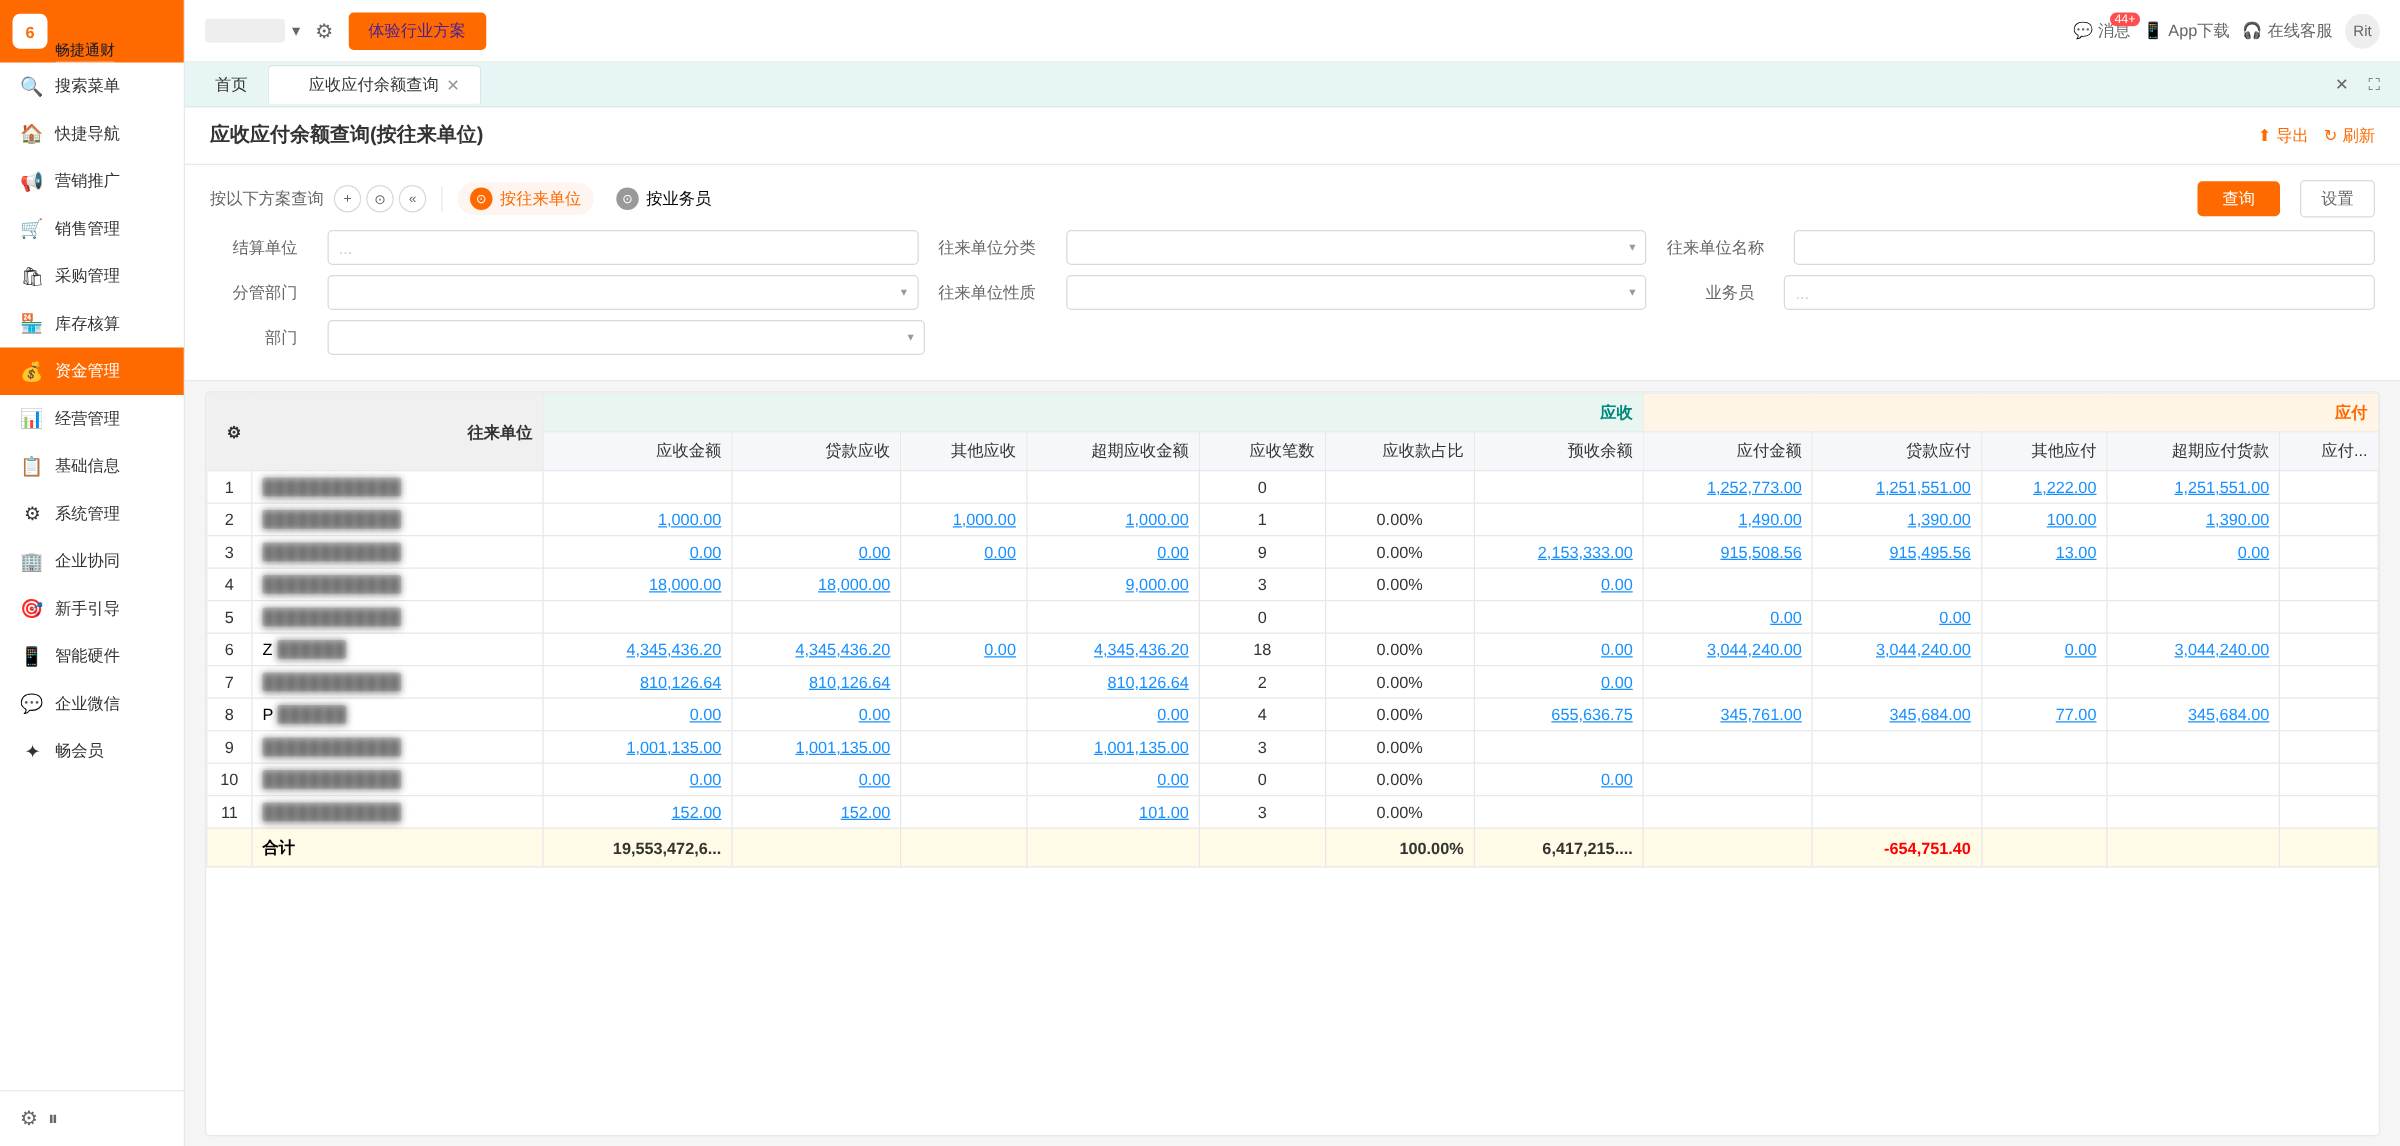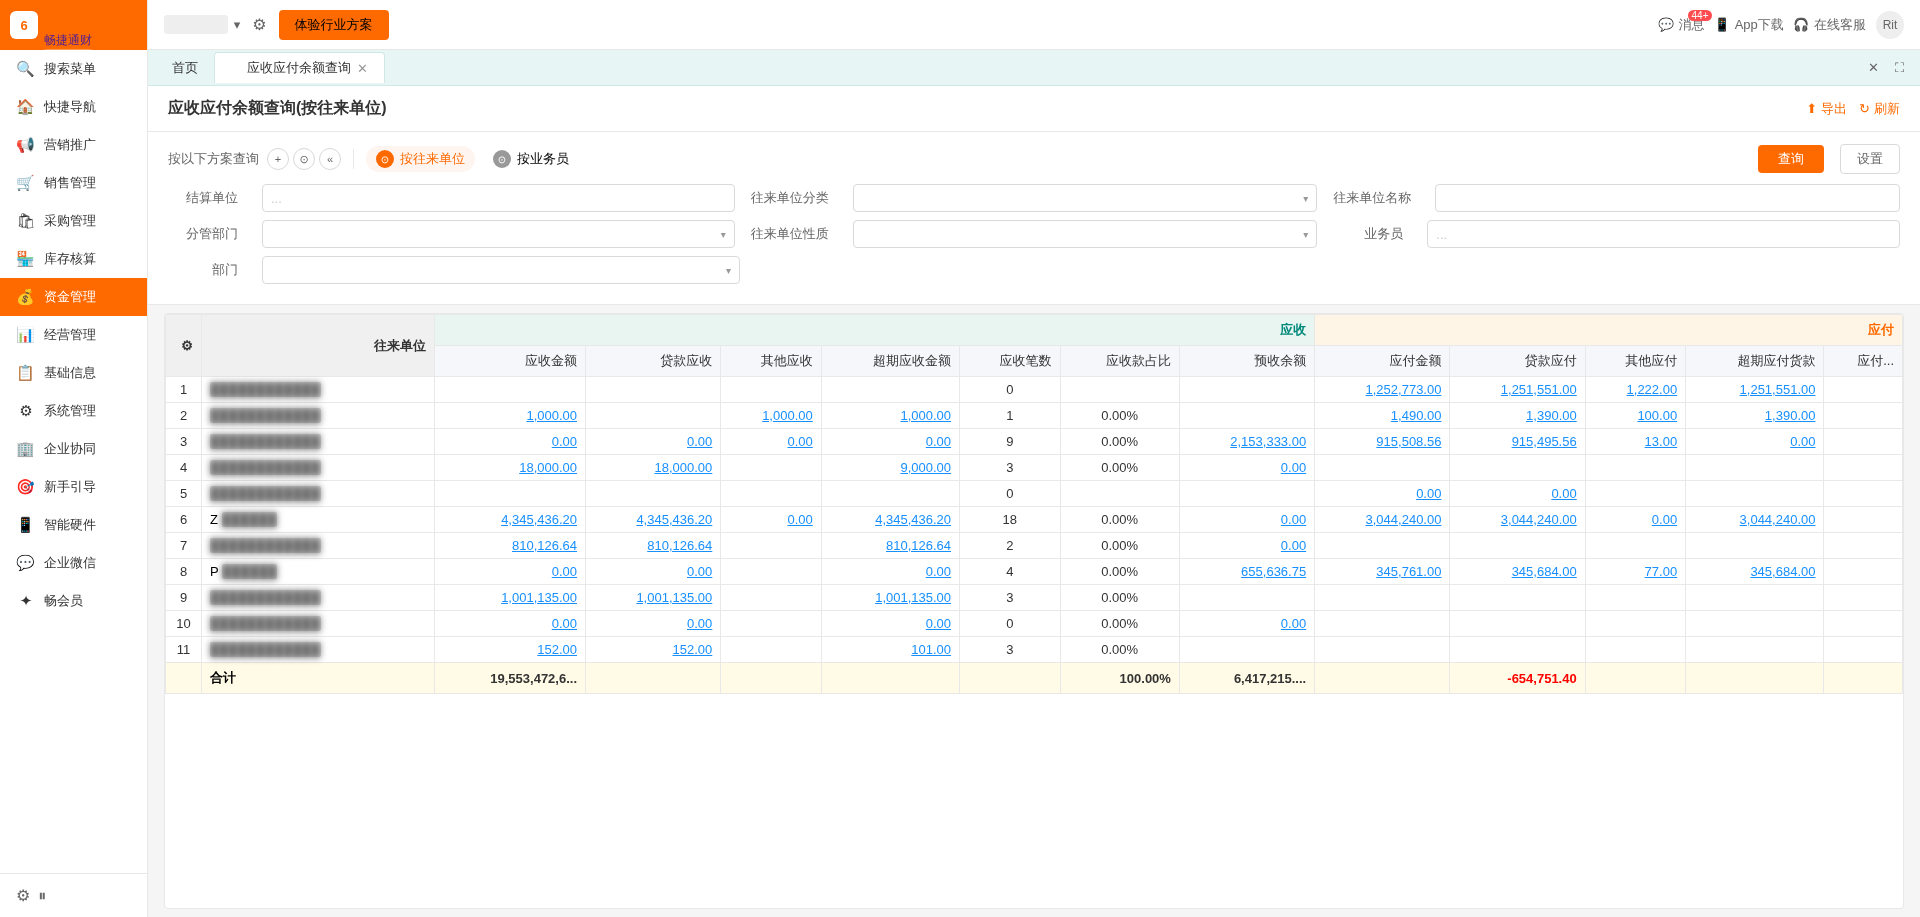--- a/index.html
+++ b/index.html
@@ -2,34 +2,34 @@
 <html><head>
   <meta charset="utf-8">
   <style>
     * { box-sizing: border-box; margin: 0; padding: 0; font-family: "Microsoft YaHei", "PingFang SC", sans-serif; font-size: 13px; }
     body { background: #f0f2f5; display: flex; height: 917px; overflow: hidden; }
 
     
     .sidebar { width: 148px; background: #fff; height: 100%; display: flex; flex-direction: column; border-right: 1px solid #e8e8e8; flex-shrink: 0; }
     .sidebar-logo { height: 50px; background: #ff6a00; display: flex; align-items: center; padding: 0 10px; gap: 6px; }
     .sidebar-logo-icon { width: 28px; height: 28px; background: #fff; border-radius: 6px; display: flex; align-items: center; justify-content: center; color: #ff6a00; font-weight: bold; font-size: 14px; }
-    .sidebar-logo-text { color: #4c1d95; font-size: 12px; line-height: 1.3; margin-top: 48px; }
+    .sidebar-logo-text { color: #0f172a; font-size: 12px; line-height: 1.3; margin-top: 48px; }
     .sidebar-logo-badge { color: #fff; font-size: 10px; background: rgba(255,255,255,0.3); padding: 1px 4px; border-radius: 2px; }
     .sidebar-item { display: flex; align-items: center; gap: 8px; padding: 10px 16px; cursor: pointer; color: #333; }
     .sidebar-item.active { background: #ff6a00; color: #fff; }
     .sidebar-item .icon { font-size: 15px; width: 20px; text-align: center; }
     .sidebar-bottom { margin-top: auto; border-top: 1px solid #e8e8e8; display: flex; align-items: center; gap: 8px; padding: 12px 16px; }
 
     
     .main { flex: 1; display: flex; flex-direction: column; overflow: hidden; }
 
     
     .topbar { height: 50px; background: #fff; border-bottom: 1px solid #e8e8e8; display: flex; align-items: center; padding: 0 16px; gap: 12px; }
     .topbar-breadcrumb { display: flex; align-items: center; gap: 6px; color: #666; font-size: 13px; }
-    .topbar-solution-btn { background: #ff6a00; color: #000000; border: none; padding: 6px 16px; border-radius: 4px; cursor: pointer; font-size: 13px; }
+    .topbar-solution-btn { background: #ff6a00; color: #4c1d95; border: none; padding: 6px 16px; border-radius: 4px; cursor: pointer; font-size: 13px; }
     .topbar-actions { margin-left: auto; display: flex; align-items: center; gap: 10px; color: #666; }
     .topbar-badge { position: relative; }
     .badge-count { position: absolute; top: -6px; right: -8px; background: #ff4d4f; color: #fff; font-size: 10px; border-radius: 8px; padding: 0 4px; min-width: 16px; text-align: center; }
 
     
     .tabbar { background: #e8f5f5; display: flex; align-items: center; border-bottom: 1px solid #d0e8e8; padding: 0 8px; height: 36px; }
     .tab-item { padding: 6px 16px; cursor: pointer; color: #666; border-radius: 4px 4px 0 0; font-size: 13px; }
     .tab-item.active { background: #fff; color: #333; border: 1px solid #d0e8e8; border-bottom: none; padding-left: 32px; }
     .tab-close { margin-left: 6px; color: #999; cursor: pointer; }
     .tab-home { color: #333; padding: 6px 16px; cursor: pointer; }

